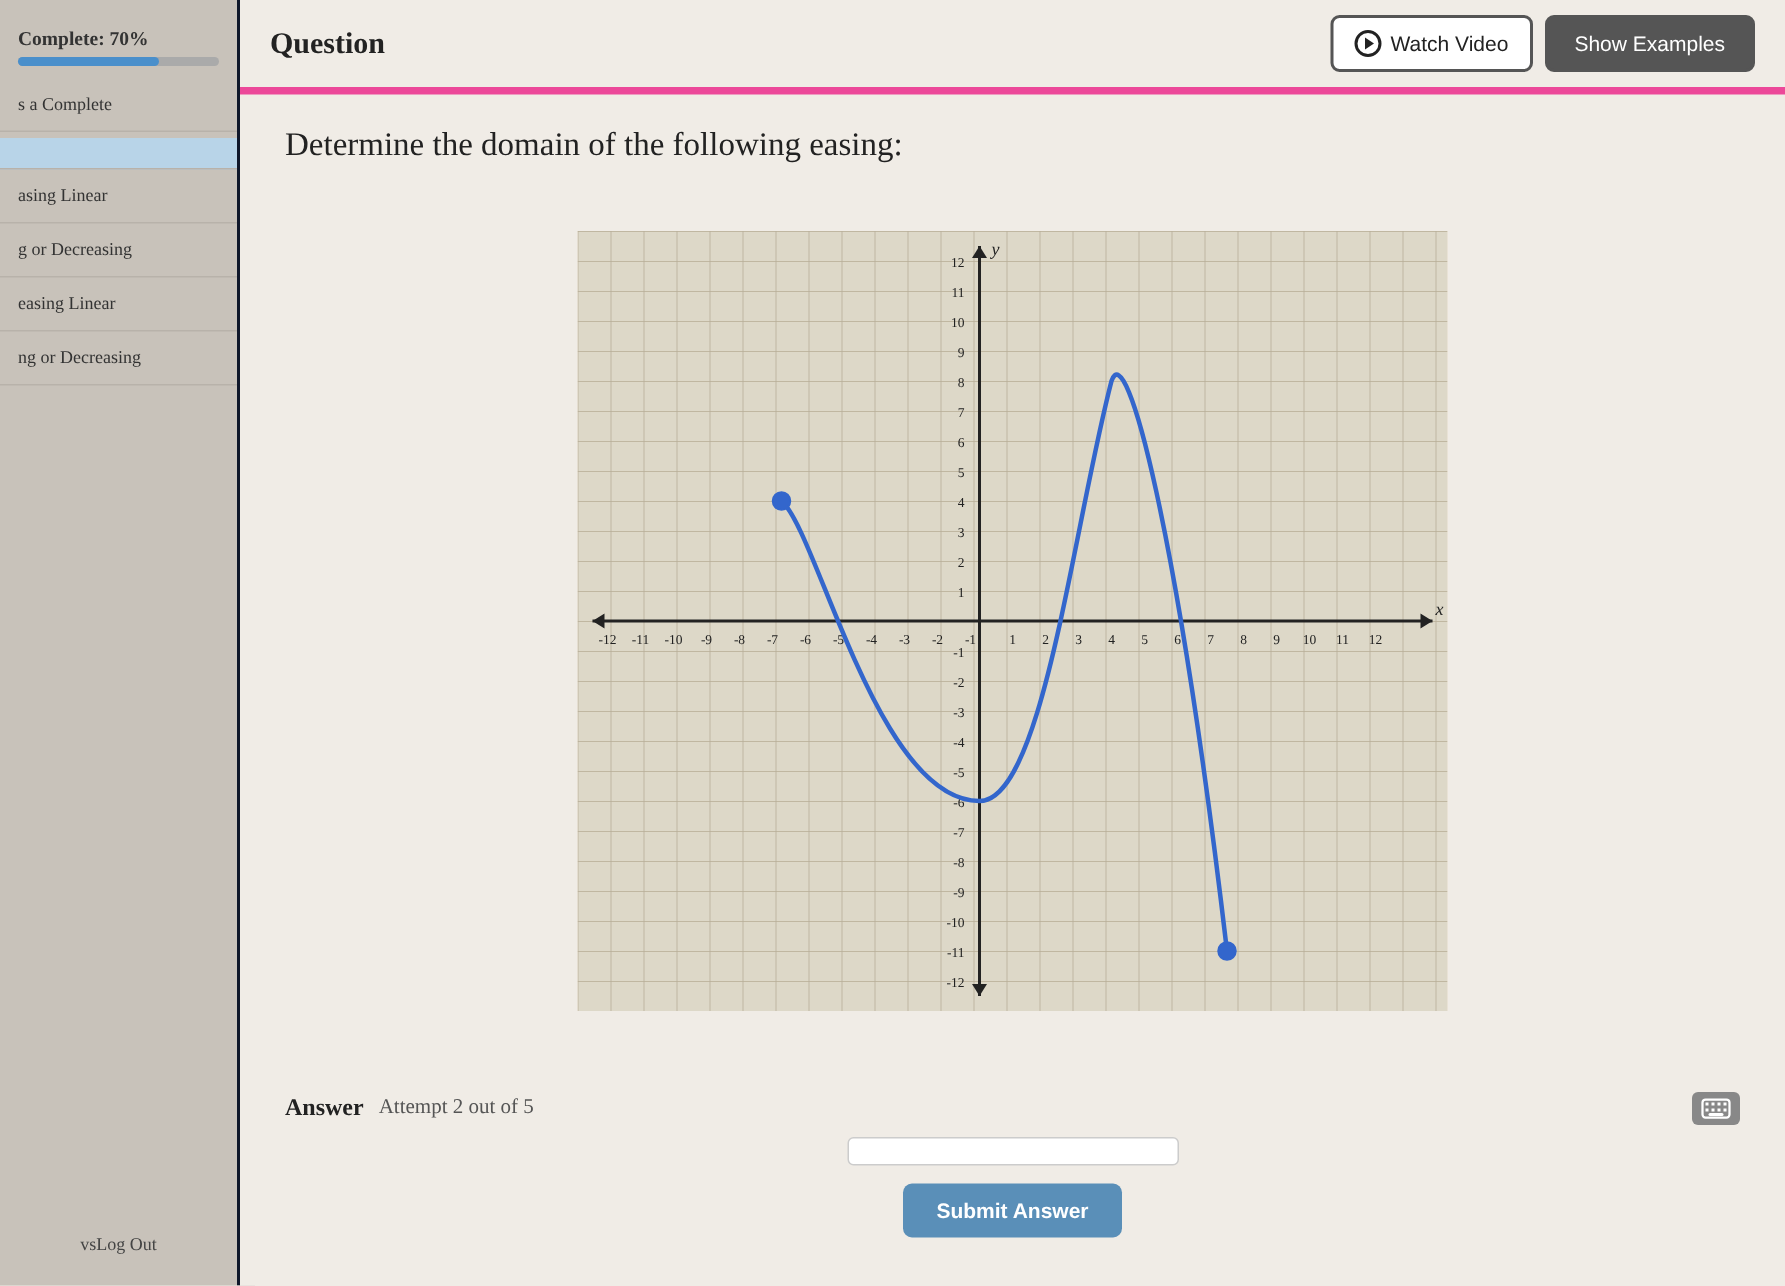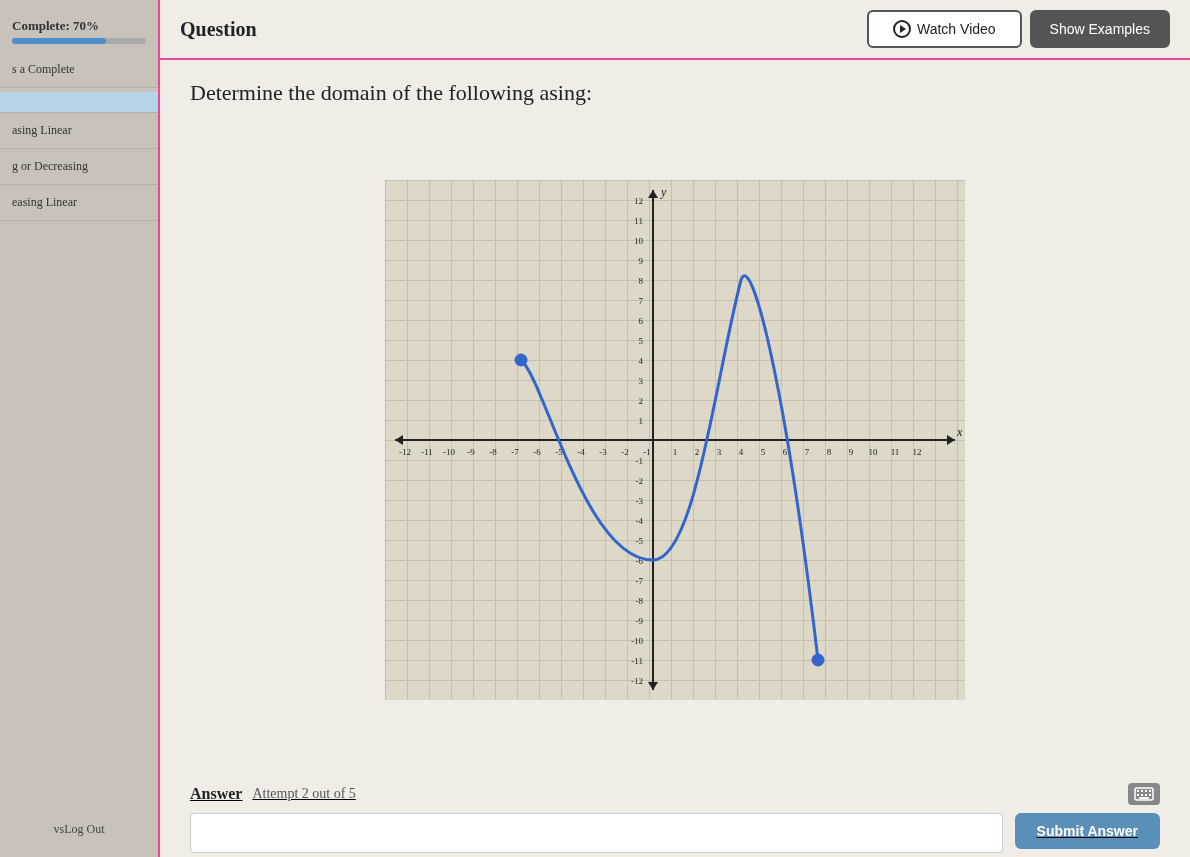--- a/index.html
+++ b/index.html
@@ -14,21 +14,21 @@
 
     
     .sidebar {
       width: 160px;
       min-width: 160px;
       background: #c8c2ba;
       height: 100%;
       display: flex;
       flex-direction: column;
       padding: 10px 0;
-      border-right: 2px solid #ec4899;
+      border-right: 2px solid #0f172a;
     }
     .sidebar-progress {
       padding: 8px 12px;
       font-size: 13px;
       color: #333;
       font-weight: bold;
     }
     .sidebar-progress-bar-bg {
       width: 100%;
       height: 6px;
@@ -72,34 +72,34 @@
       padding: 0;
     }
 
     
     .top-bar {
       display: flex;
       justify-content: space-between;
       align-items: center;
       padding: 10px 20px;
       background: #f0ece6;
-      border-bottom: 2px solid #ec4899;
+      border-bottom: 5px solid #ec4899;
     }
     .top-bar-title {
       font-size: 20px;
       font-weight: bold;
       color: #222;
       font-family: Georgia, serif;
     }
     .top-bar-buttons {
       display: flex;
       gap: 8px;
     }
     .btn-watch {
-      padding: 8px 24px;
+      padding: 8px 14px;
       background: #fff;
       border: 2px solid #555;
       border-radius: 6px;
       font-size: 14px;
       cursor: pointer;
       display: flex;
       align-items: center;
       gap: 6px;
       color: #222;
     }
@@ -146,42 +146,42 @@
     
     .graph-container {
       display: flex;
       justify-content: center;
       align-items: center;
       flex: 1;
     }
 
     
     .answer-area {
-      padding: 16px 30px 4px 30px;
+      padding: 16px 30px 32px 30px;
       background: #f0ece6;
-      text-decoration: underline;
     }
     .answer-label {
       font-size: 15px;
       font-weight: bold;
       color: #222;
       margin-bottom: 8px;
       display: flex;
       align-items: center;
       gap: 10px;
     }
     .answer-label span.attempt {
       font-weight: normal;
       font-size: 14px;
       color: #555;
     }
     .answer-row {
       display: flex;
       gap: 12px;
-      align-items: flex-start;
+      align-items: center;
+      flex-direction: column;
     }
     .answer-input {
       flex: 1;
       height: 40px;
       background: #fff;
       border: 1px solid #ccc;
       border-radius: 4px;
       padding: 0 10px;
       font-size: 15px;
     }
@@ -231,20 +231,23 @@
     
   </div>
   <div class="sidebar-item">
     <span>asing Linear</span>
   </div>
   <div class="sidebar-item">
     <span>g or Decreasing</span>
   </div>
   <div class="sidebar-item">
     <span>easing Linear</span>
+  </div>
+  <div class="sidebar-item">
+    <span>ng or Decreasing</span>
   </div>
   <div class="sidebar-bottom">
     <span>vs</span>
     <span style="cursor:pointer;color:#444;font-size:12px;">Log Out</span>
   </div>
 </div>
 
 <div class="main-content">
 
   <div class="top-bar">
@@ -254,21 +257,21 @@
         <span class="play-circle"></span>
         <span>Watch Video</span>
       </button>
       <button class="btn-examples">
         <span>Show Examples</span>
       </button>
     </div>
   </div>
 
   <div class="question-area">
-    <div class="question-text">Determine the domain of the following asing:</div>
+    <div class="question-text">Determine the domain of the following easing:</div>
 
     <div class="graph-container">
       <svg width="580" height="520" class="graph-svg" viewBox="0 0 580 520">
 
         <defs>
           <pattern id="smallGrid" width="22" height="20" patternUnits="userSpaceOnUse">
             <path d="M 22 0 L 0 0 0 20" fill="none" stroke="#c8bfa8" stroke-width="0.5"></path>
           </pattern>
           <pattern id="grid" width="22" height="20" patternUnits="userSpaceOnUse">
             <rect width="22" height="20" fill="url(#smallGrid)"></rect>

